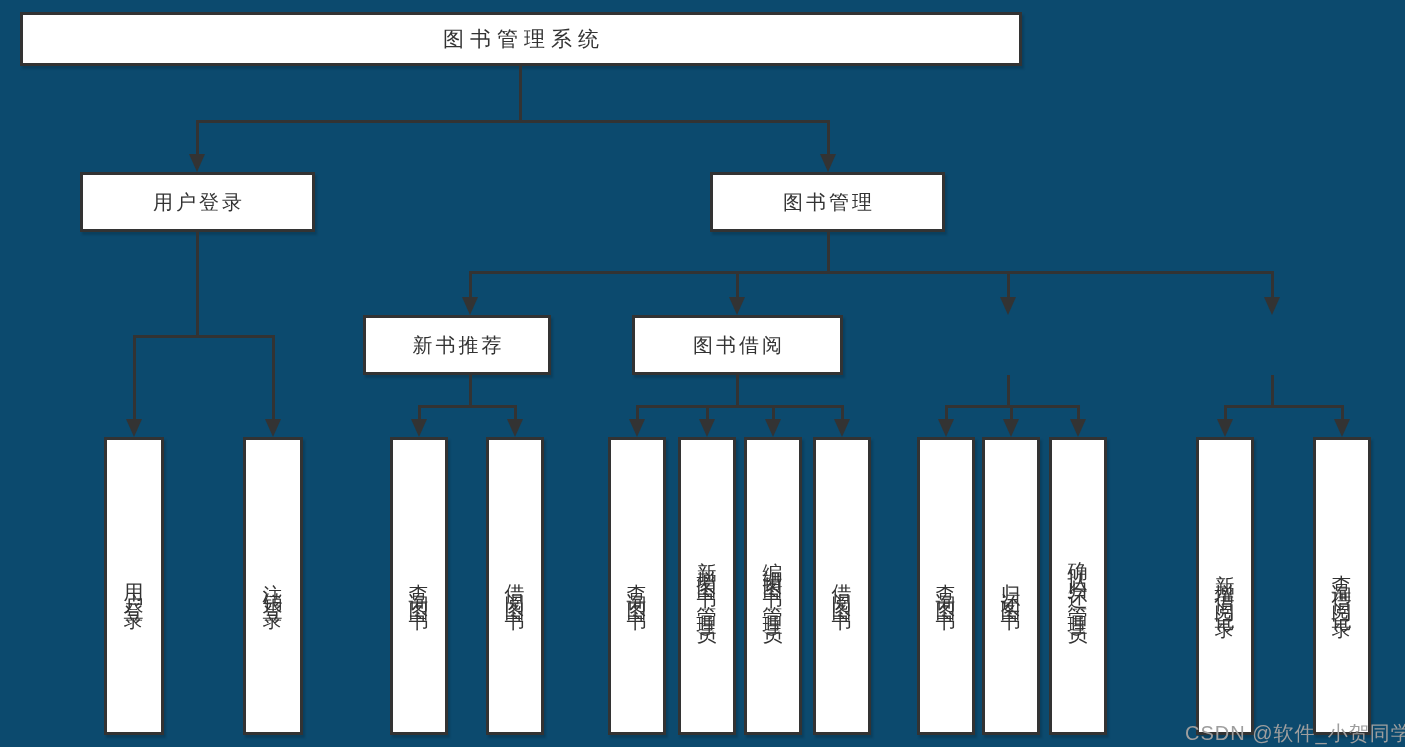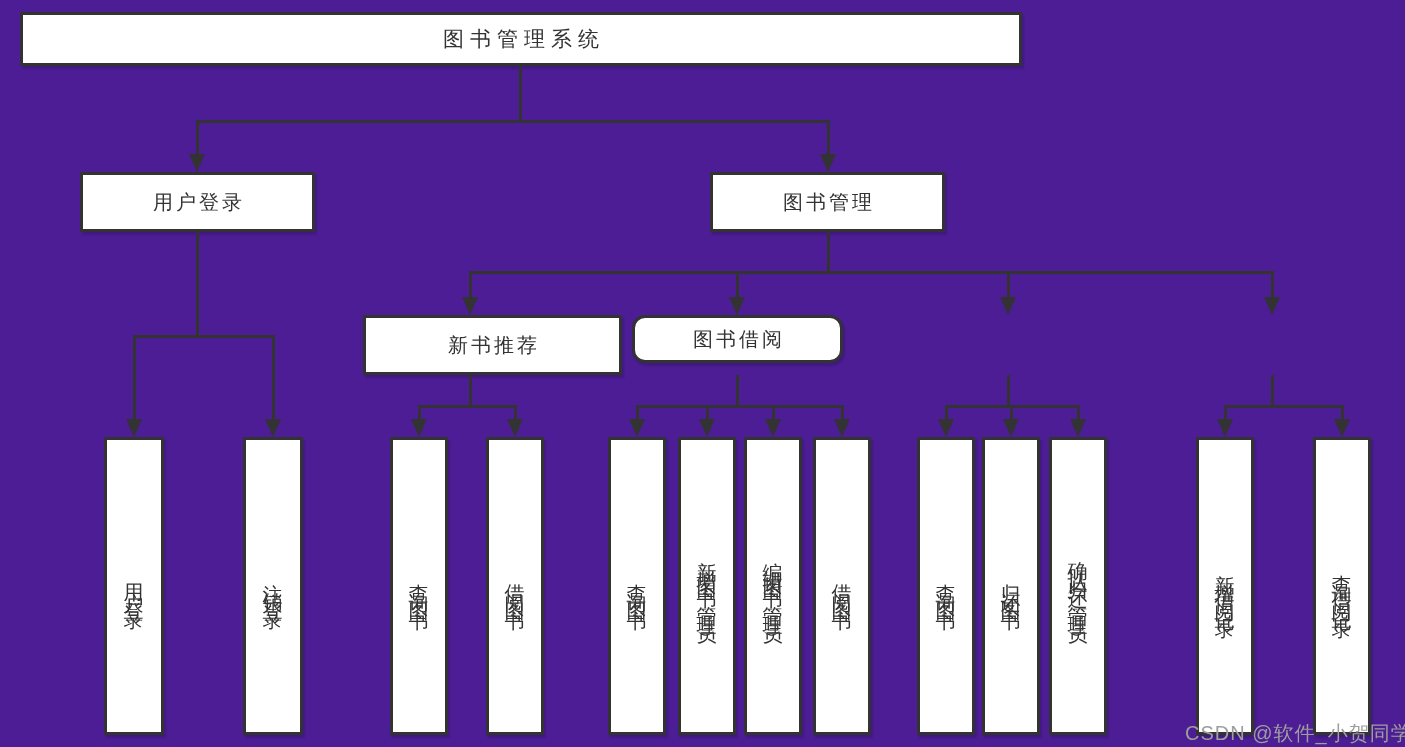--- a/index.html
+++ b/index.html
@@ -2,21 +2,21 @@
 <html><head>
 <meta charset="utf-8">
 <style>
   * { margin: 0; padding: 0; box-sizing: border-box; }
   html, body { background: #ffffff; }
   body { font-family: "Liberation Sans", "DejaVu Sans", sans-serif; }
   .canvas {
     position: relative;
     width: 1405px;
     height: 747px;
-    background: #4c1d95;
+    background: #0c4a6e;
     overflow: hidden;
     color: #333333;
   }
   
   .node {
     position: absolute;
     border: 3px solid #333333;
     background: #ffffff;
     display: flex;
     align-items: center;
@@ -33,22 +33,22 @@
     writing-mode: vertical-rl;
     font-size: 20px;
     line-height: 1;
     letter-spacing: 9px;
     white-space: nowrap;
   }
   
   .n-root        { left: 20px;   top: 12px;  width: 1002px; height: 54px; }
   .n-user-login  { left: 80px;   top: 172px; width: 235px;  height: 60px; }
   .n-book-mgmt   { left: 710px;  top: 172px; width: 235px;  height: 60px; text-align: right; }
-  .n-new-rec     { left: 363px;  top: 315px; width: 259px;  height: 60px; }
-  .n-borrow      { left: 632px;  top: 315px; width: 211px;  height: 48px; border-radius: 13px; }
+  .n-new-rec     { left: 363px;  top: 315px; width: 188px;  height: 60px; }
+  .n-borrow      { left: 632px;  top: 315px; width: 211px;  height: 60px; }
   .n-current     { left: 903px;  top: 315px; width: 210px;  height: 60px; }
   .n-records     { left: 1172px; top: 315px; width: 201px;  height: 60px; }
 
   .leaf { top: 437px; height: 298px; width: 58px; }
   .l-ul1 { left: 104px; width: 60px; }
   .l-ul2 { left: 243px; width: 60px; }
   .l-nr1 { left: 390px; }
   .l-nr2 { left: 486px; }
   .l-bb1 { left: 608px; }
   .l-bb2 { left: 678px; }

